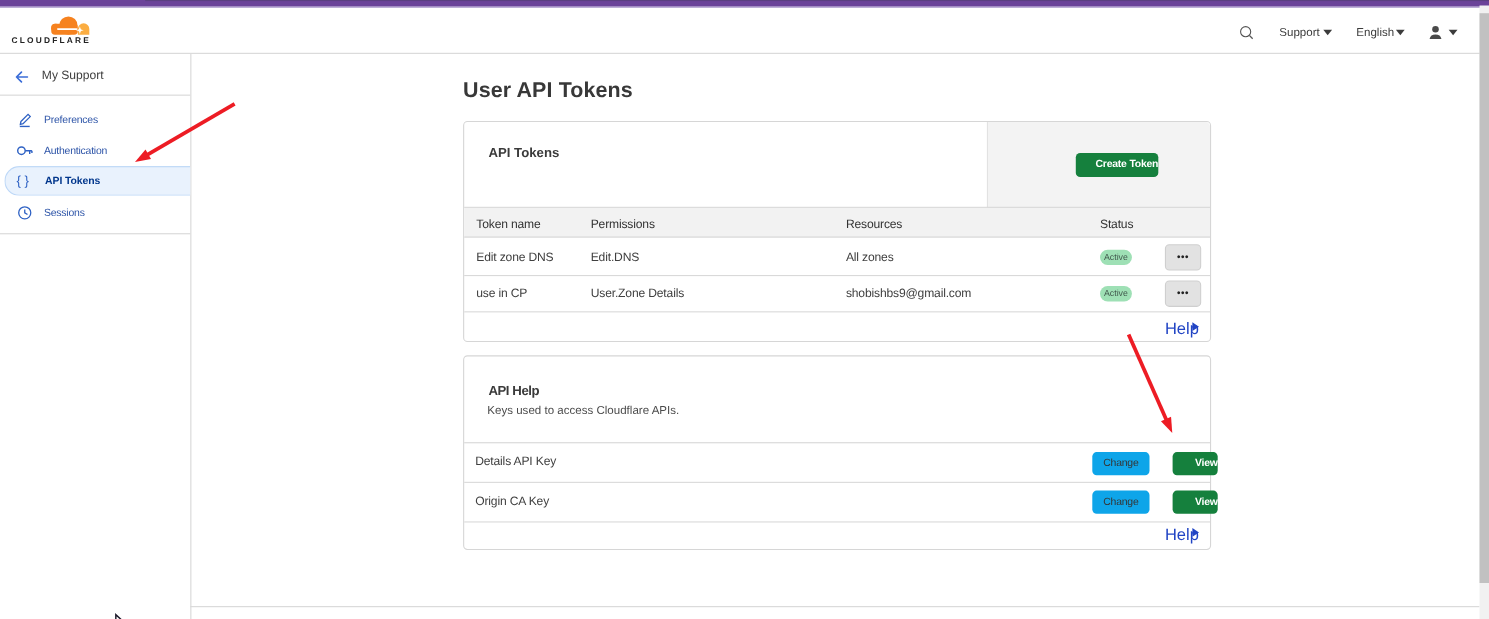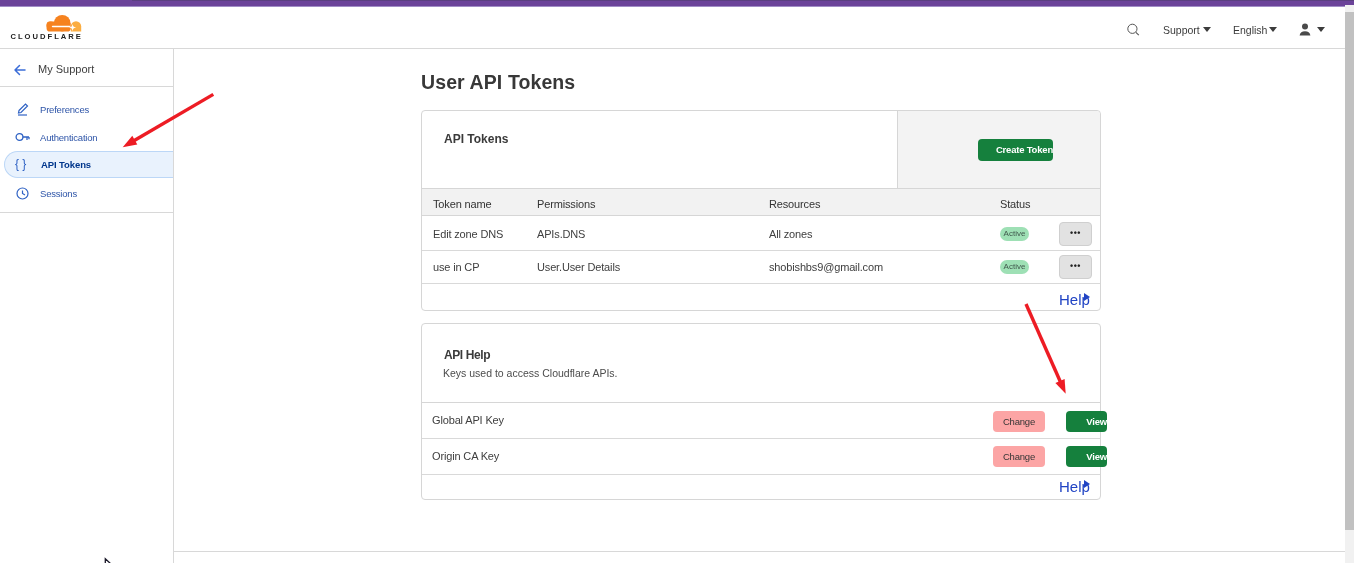--- a/index.html
+++ b/index.html
@@ -41,21 +41,21 @@
   .thead { left:0; top:78px; width:678px; height:27px; background:#f2f2f2; border-bottom:1px solid #d6d6d6; font-size:11px; letter-spacing:-0.15px; color:#333; }
   .th { top:9px; position:absolute; }
   .trow { font-size:11px; letter-spacing:-0.15px; color:#404040; }
   .row-b1 { left:0; top:139px; width:678px; height:1px; background:#d9d9d9; }
   .row-b2 { left:0; top:172px; width:678px; height:1px; background:#d9d9d9; }
   .active-pill { width:29px; height:14px; background:#9ee0b5; border-radius:7px; color:#41584d; font-size:8px; text-align:center; line-height:14px; }
   .dots-btn { width:33px; height:24px; background:#e2e2e2; border:1px solid #cfcfcf; border-radius:4px; color:#222; text-align:center; font-size:9px; line-height:21px; letter-spacing:0.5px; font-weight:bold; }
   .help { color:#2144c4; font-size:15px; }
   .help-tri { width:0; height:0; border-top:4.5px solid transparent; border-bottom:4.5px solid transparent; border-left:6px solid #2144c4; }
 
-  .btn-grey { background:#fca5a5; border-radius:4px; color:#353535; font-size:9.5px; letter-spacing:-0.2px; text-align:center; }
+  .btn-grey { background:#0ea5e9; border-radius:4px; color:#353535; font-size:9.5px; letter-spacing:-0.2px; text-align:center; }
   .k-border1 { left:0; top:78px; width:678px; height:1px; background:#d6d6d6; }
   .k-border2 { left:0; top:114px; width:678px; height:1px; background:#d9d9d9; }
   .k-border3 { left:0; top:150px; width:678px; height:1px; background:#d9d9d9; }
 
   
   .sb-track { left:1345px; top:5px; width:9px; height:558px; background:#f1f1f1; }
   .sb-thumb { left:1345px; top:12px; width:9px; height:518px; background:#c1c1c1; }
   .footer-line { left:173px; top:551px; width:1172px; height:1px; background:#d8d8d8; }
 </style>
 </head>
@@ -130,40 +130,40 @@
     <div class="abs" style="left:0; top:77px; width:678px; height:1px; background:#d6d6d6;"></div>
     <div class="abs c1-title">API Tokens</div>
     <div class="abs btn-blue create-btn">Create Token</div>
     <div class="abs thead">
       <span class="th" style="left:11px;">Token name</span>
       <span class="th" style="left:115px;">Permissions</span>
       <span class="th" style="left:347px;">Resources</span>
       <span class="th" style="left:578px;">Status</span>
     </div>
     <div class="abs trow" style="left:11px; top:117px;">Edit zone DNS</div>
-    <div class="abs trow" style="left:115px; top:117px;">APIs.DNS</div>
+    <div class="abs trow" style="left:115px; top:117px;">Edit.DNS</div>
     <div class="abs trow" style="left:347px; top:117px;">All zones</div>
     <div class="abs active-pill" style="left:578px; top:116px;">Active</div>
     <div class="abs dots-btn" style="left:637px; top:111px;">•••</div>
     <div class="abs row-b1"></div>
     <div class="abs trow" style="left:11px; top:150px;">use in CP</div>
-    <div class="abs trow" style="left:115px; top:150px;">User.User Details</div>
+    <div class="abs trow" style="left:115px; top:150px;">User.Zone Details</div>
     <div class="abs trow" style="left:347px; top:150px;">shobishbs9@gmail.com</div>
     <div class="abs active-pill" style="left:578px; top:149px;">Active</div>
     <div class="abs dots-btn" style="left:637px; top:144px;">•••</div>
     <div class="abs row-b2"></div>
     <div class="abs help" style="left:637px; top:180px;">Help</div>
     <div class="abs help-tri" style="left:662px; top:182px;"></div>
   </div>
 
   <div class="abs card card2">
     <div class="abs c1-title" style="top:24px; letter-spacing:-0.4px;">API Help</div>
     <div class="abs c1-sub" style="top:43px;">Keys used to access Cloudflare APIs.</div>
     <div class="abs k-border1"></div>
-    <div class="abs trow" style="left:10px; top:90px;">Global API Key</div>
+    <div class="abs trow" style="left:10px; top:90px;">Details API Key</div>
     <div class="abs btn-grey" style="left:571px; top:87px; width:52px; height:21px; line-height:21px;">Change</div>
     <div class="abs btn-blue" style="left:628px; top:87px; width:41px; height:21px; line-height:21px;">View</div>
     <div class="abs k-border2"></div>
     <div class="abs trow" style="left:10px; top:126px;">Origin CA Key</div>
     <div class="abs btn-grey" style="left:571px; top:122px; width:52px; height:21px; line-height:21px;">Change</div>
     <div class="abs btn-blue" style="left:628px; top:122px; width:41px; height:21px; line-height:21px;">View</div>
     <div class="abs k-border3"></div>
     <div class="abs help" style="left:637px; top:154px;">Help</div>
     <div class="abs help-tri" style="left:662px; top:156px;"></div>
   </div>

